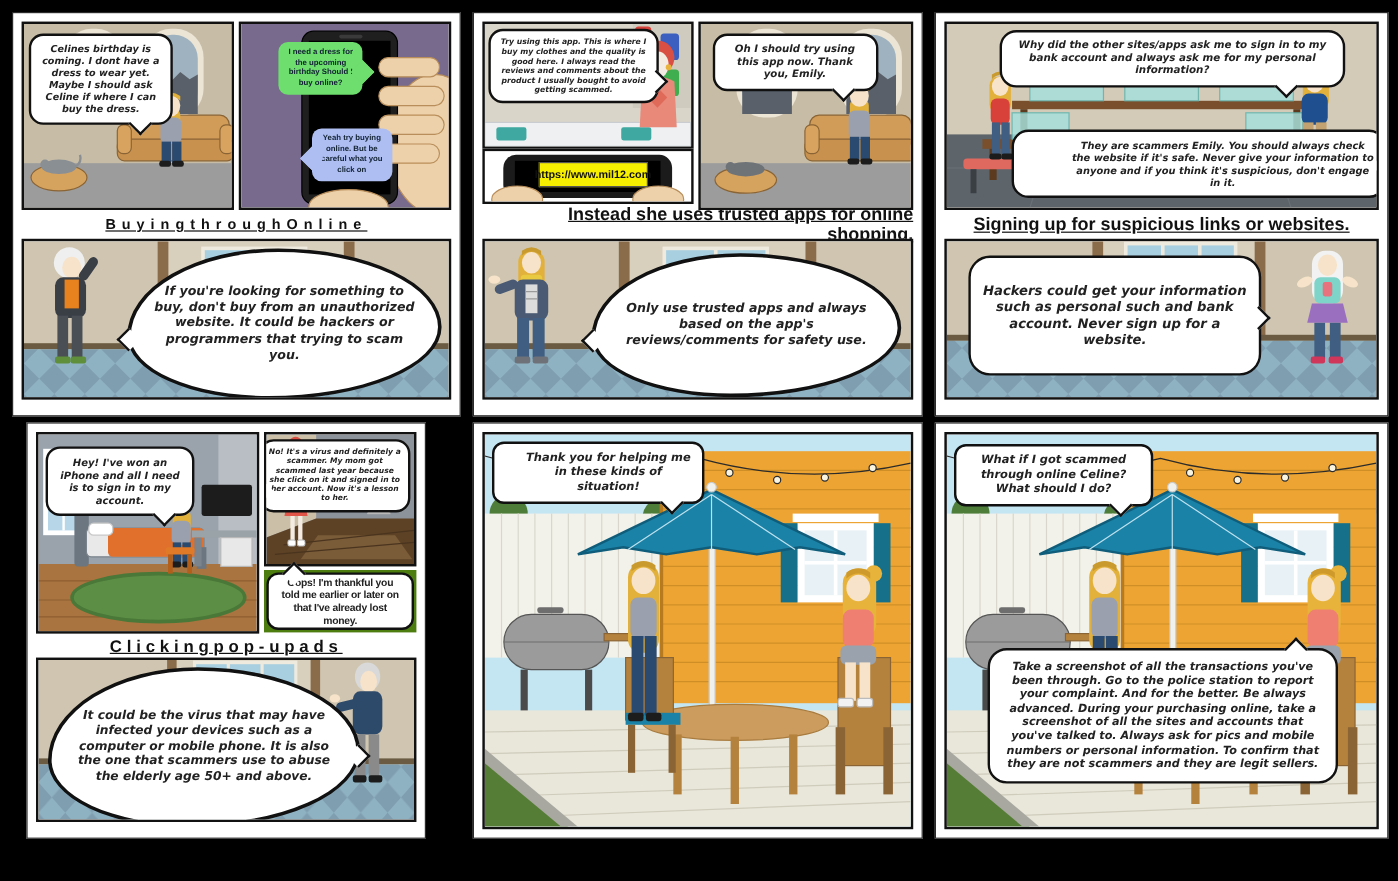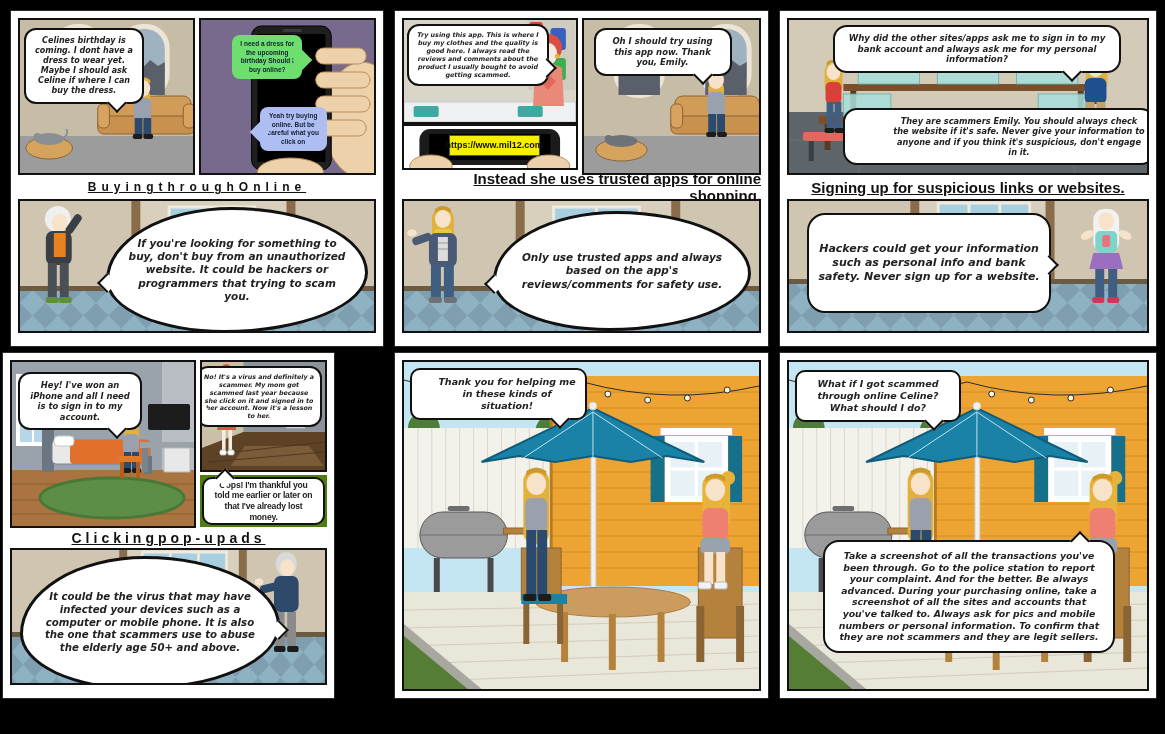--- a/index.html
+++ b/index.html
@@ -2,21 +2,21 @@
 <html><head>
 <meta charset="utf-8">
 <style>
   html,body{margin:0;padding:0;background:#000;}
   .board{position:relative;width:1165px;height:734px;background:#000;overflow:hidden;
          font-family:"DejaVu Sans",sans-serif;}
   .panel{position:absolute;background:#fff;border:1px solid #2a2a2a;box-sizing:border-box;padding:7px;}
   #p1{left:10px;top:10px;width:374px;height:337px;}
   #p2{left:394px;top:10px;width:375px;height:337px;}
   #p3{left:779px;top:10px;width:378px;height:337px;}
-  #p4{left:2px;top:352px;width:333px;height:347px;}
+  #p4{left:22px;top:352px;width:333px;height:347px;}
   #p5{left:394px;top:352px;width:375px;height:347px;}
   #p6{left:779px;top:352px;width:378px;height:347px;}
   .row{display:flex;gap:4px;}
   .img{position:relative;border:2px solid #111;overflow:hidden;background:#ddd;box-sizing:border-box;}
   .img svg{position:absolute;left:0;top:0;width:100%;height:100%;display:block;}
   .ptitle{height:24px;display:flex;align-items:center;justify-content:center;
           font-family:"Liberation Sans",sans-serif;font-weight:700;font-size:12px;
           letter-spacing:5px;text-decoration:underline;color:#111;}
   .caption{height:24px;display:flex;align-items:center;justify-content:center;
           font-family:"Liberation Sans",sans-serif;font-weight:700;font-size:15px;
@@ -369,21 +369,21 @@
           <ellipse cx="300" cy="34" rx="7" ry="4" transform="rotate(-25 300 34)" fill="#f6e3c9"></ellipse>
           <ellipse cx="338" cy="34" rx="7" ry="4" transform="rotate(25 338 34)" fill="#f6e3c9"></ellipse>
           <polygon points="306,52 332,52 336,68 302,68" fill="#9a6fc0"></polygon>
           <rect x="308" y="68" width="9" height="30" fill="#3f5e82"></rect>
             <rect x="321" y="68" width="9" height="30" fill="#3f5e82"></rect>
           <rect x="305" y="96" width="12" height="6" rx="2" fill="#d0355a"></rect>
             <rect x="320" y="96" width="12" height="6" rx="2" fill="#d0355a"></rect>
         </g>
       </svg>
       <div class="bubble" style="left:18px;top:12px;width:224px;height:84px;font-size:11px;border-radius:18px;">
-        <span>Hackers could get your information such as personal info and bank safety. Never sign up for a website.</span>
+        <span>Hackers could get your information such as personal such and bank account. Never sign up for a website.</span>
         <div class="tail right" style="right:-7px;top:45%;"></div>
       </div>
     </div>
   </div>
 
   <div class="panel" id="p4">
     <div class="row" style="height:168px;">
       <div class="img" style="width:186px;">
         <svg viewBox="0 0 182 164" preserveAspectRatio="none">
           <rect width="182" height="164" fill="#9aa3ac"></rect>

